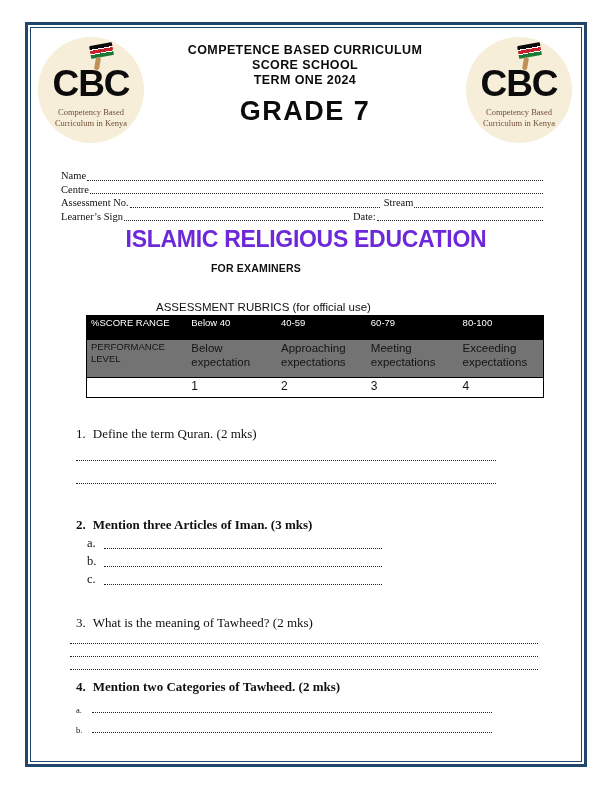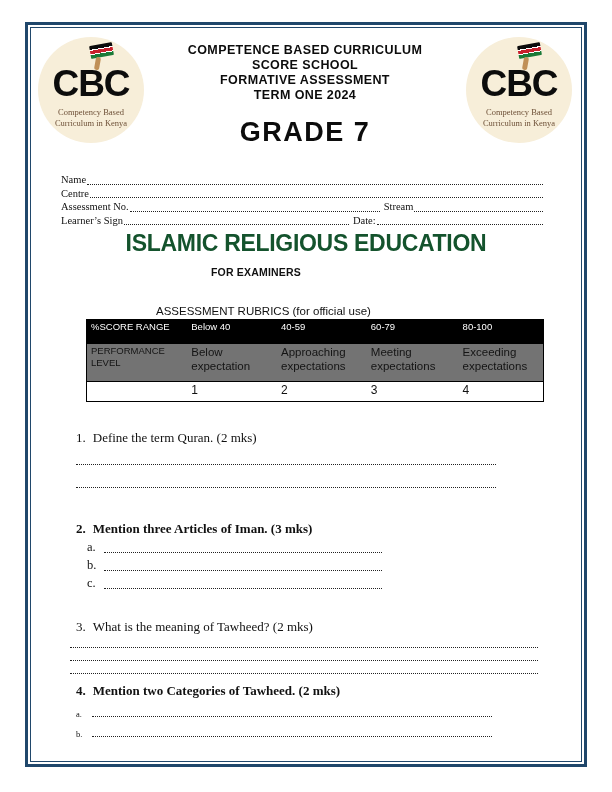--- a/index.html
+++ b/index.html
@@ -35,34 +35,34 @@
   }
   .logo-caption {
     position:absolute; top:70px; left:0; right:0; color:#6e5138;
     font-size:8.5px; line-height:1.35; font-family:"Liberation Serif", serif;
   }
   .title-block {
     flex:1; text-align:center; padding-top:6px;
     font-family:"Liberation Sans", sans-serif; font-weight:bold;
   }
   .title-line { font-size:12.5px; line-height:15px; letter-spacing:0.4px; color:#0c0c0c; }
-  .grade-line { font-size:27px; line-height:30px; letter-spacing:1.5px; margin-top:14px; color:#0c0c0c; }
+  .grade-line { font-size:27px; line-height:30px; letter-spacing:1.5px; margin-top:8px; color:#0c0c0c; }
 
   
   .student-form { margin:26px 40px 0 33px; font-size:10.5px; }
   .form-row { display:flex; line-height:13.5px;text-align:center; }
   .form-row .lbl { white-space:nowrap; }
   .dots { flex:1 1 auto; border-bottom:1.5px dotted #222; margin:0 1px 2px 1px; align-self:flex-end; }
   .dots.fixed { flex:0 0 auto; }
   .lbl2 { white-space:nowrap; padding-left:3px; }
 
   
   .subject-title {
     margin-top:3px; text-align:center; font-family:"Liberation Sans", sans-serif;
-    font-weight:bold; font-size:23px; letter-spacing:-0.3px; color:#14532d;
+    font-weight:bold; font-size:23px; letter-spacing:-0.3px; color:#6d28d9;
   }
   .examiners-wrap { text-align:center; margin-top:5px; }
   .examiners-wrap span {
     position:relative; left:-50px; font-family:"Liberation Sans", sans-serif;
     font-weight:bold; font-size:10.5px; letter-spacing:0.2px;
   }
 
   
   .rubrics-caption {
     margin:25px 0 2px 128px; font-family:"Liberation Sans", sans-serif; font-size:11.5px;
@@ -106,21 +106,20 @@
           <div class="logo-acronym">CBC</div>
           <div class="logo-caption">
             <div>Competency Based</div>
             <div>Curriculum in Kenya</div>
           </div>
         </div>
 
         <div class="title-block">
           <div class="title-line">COMPETENCE BASED CURRICULUM</div>
           <div class="title-line">SCORE SCHOOL</div>
-          <div class="title-line">FORMATIVE ASSESSMENT</div>
           <div class="title-line">TERM ONE 2024</div>
           <div class="grade-line">GRADE 7</div>
         </div>
 
         <div class="logo">
           <div class="flag"></div>
           <div class="flag-arm"></div>
           <div class="logo-acronym">CBC</div>
           <div class="logo-caption">
             <div>Competency Based</div>

